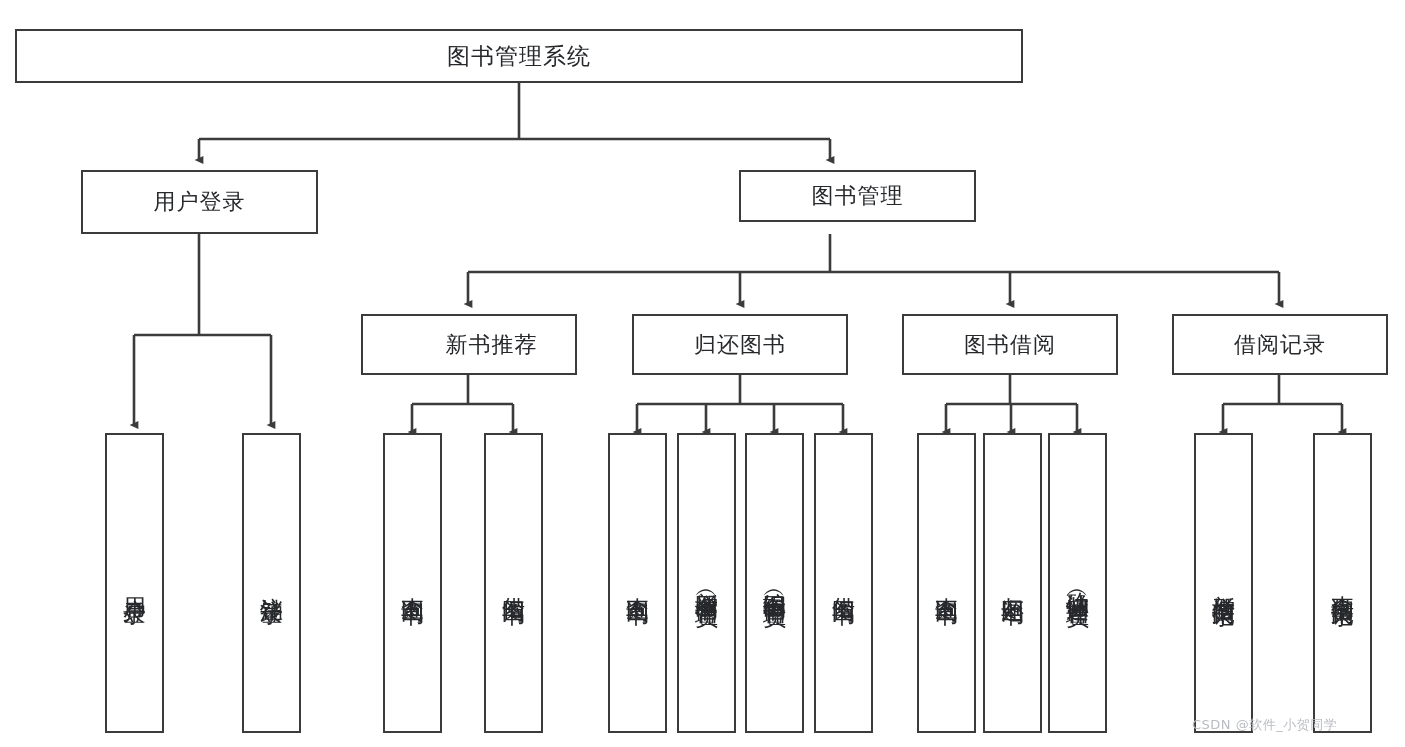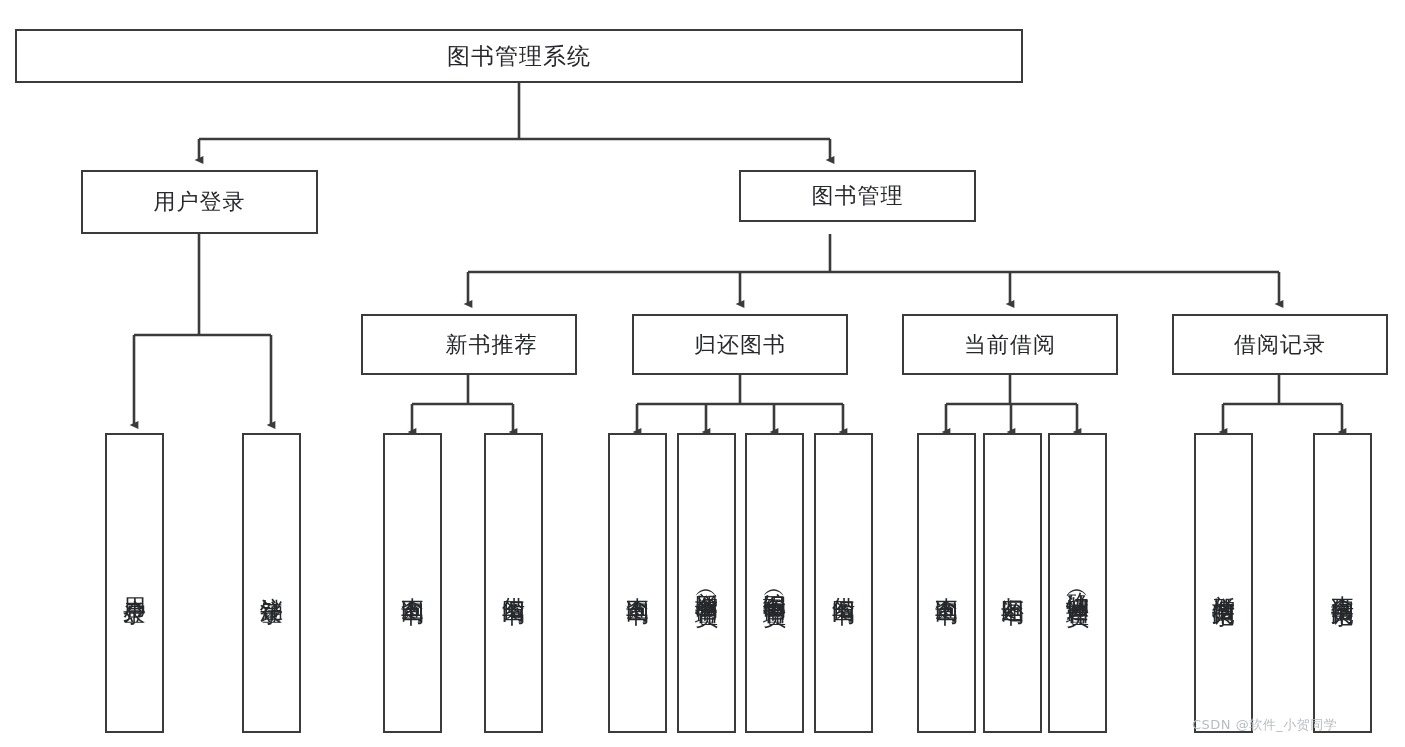--- a/index.html
+++ b/index.html
@@ -133,21 +133,21 @@
     <span class="label">图书管理</span>
   </div>
 
   <div class="node" style="left:361px; top:314px; width:216px; height:61px;padding-left:45px;">
     <span class="label">新书推荐</span>
   </div>
   <div class="node" style="left:632px; top:314px; width:216px; height:61px;">
     <span class="label">归还图书</span>
   </div>
   <div class="node" style="left:902px; top:314px; width:216px; height:61px;">
-    <span class="label">当前借阅</span>
+    <span class="label">图书借阅</span>
   </div>
   <div class="node" style="left:1172px; top:314px; width:216px; height:61px;align-items:center;">
     <span class="label">借阅记录</span>
   </div>
 
   <div class="node vert" style="left:105px; top:433px; width:59px; height:300px;">
     <span class="label">用户登录</span>
   </div>
   <div class="node vert" style="left:242px; top:433px; width:59px; height:300px;">
     <span class="label">注销登录</span>

